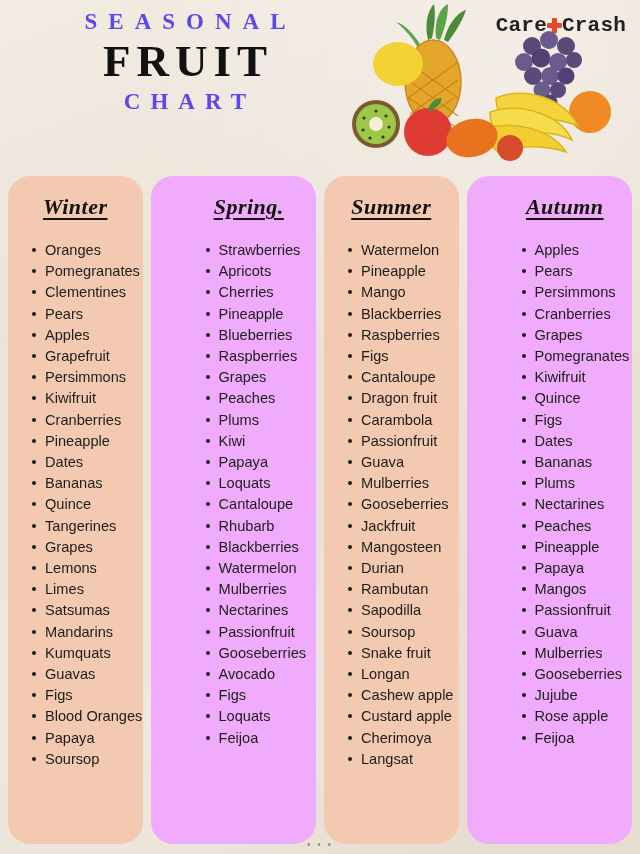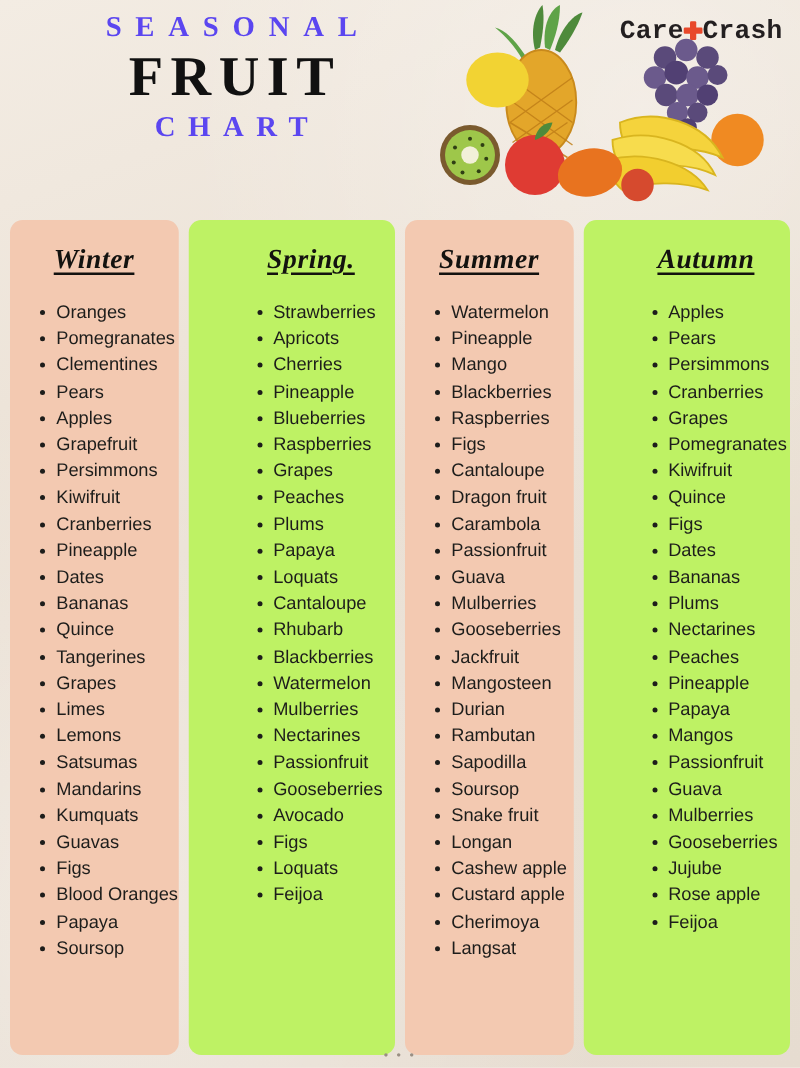--- a/index.html
+++ b/index.html
@@ -97,26 +97,26 @@
     position: absolute;
     left: 0; right: 0;
     top: 176px;
     height: 668px;
     display: flex;
     gap: 8px;
     padding: 0 8px;
   }
   .col {
     flex: 1 1 0;
-    border-radius: 10px;
+    border-radius: 22px;
     padding: 18px 10px 10px 10px;
     overflow: hidden;
   }
   .col.peach { background: #f3c9b1; }
-  .col.mint  { background: #bef264; padding-left: 41px; }
+  .col.mint  { background: #f0abfc; padding-left: 41px; }
   .col-title {
     font-family: "Liberation Serif", serif;
     font-style: italic;
     font-weight: bold;
     font-size: 22px;
     color: #13120f;
     text-align: center;
     text-decoration: underline;
     text-underline-offset: 4px;
     margin-bottom: 20px;
@@ -248,22 +248,22 @@
       <li>Grapefruit</li>
       <li>Persimmons</li>
       <li>Kiwifruit</li>
       <li>Cranberries</li>
       <li>Pineapple</li>
       <li>Dates</li>
       <li>Bananas</li>
       <li>Quince</li>
       <li>Tangerines</li>
       <li>Grapes</li>
+      <li>Lemons</li>
       <li>Limes</li>
-      <li>Lemons</li>
       <li>Satsumas</li>
       <li>Mandarins</li>
       <li>Kumquats</li>
       <li>Guavas</li>
       <li>Figs</li>
       <li>Blood Oranges</li>
       <li>Papaya</li>
       <li>Soursop</li>
     </ul>
   </div>
@@ -273,20 +273,21 @@
     <ul class="fruit-list">
       <li>Strawberries</li>
       <li>Apricots</li>
       <li>Cherries</li>
       <li>Pineapple</li>
       <li>Blueberries</li>
       <li>Raspberries</li>
       <li>Grapes</li>
       <li>Peaches</li>
       <li>Plums</li>
+      <li>Kiwi</li>
       <li>Papaya</li>
       <li>Loquats</li>
       <li>Cantaloupe</li>
       <li>Rhubarb</li>
       <li>Blackberries</li>
       <li>Watermelon</li>
       <li>Mulberries</li>
       <li>Nectarines</li>
       <li>Passionfruit</li>
       <li>Gooseberries</li>

